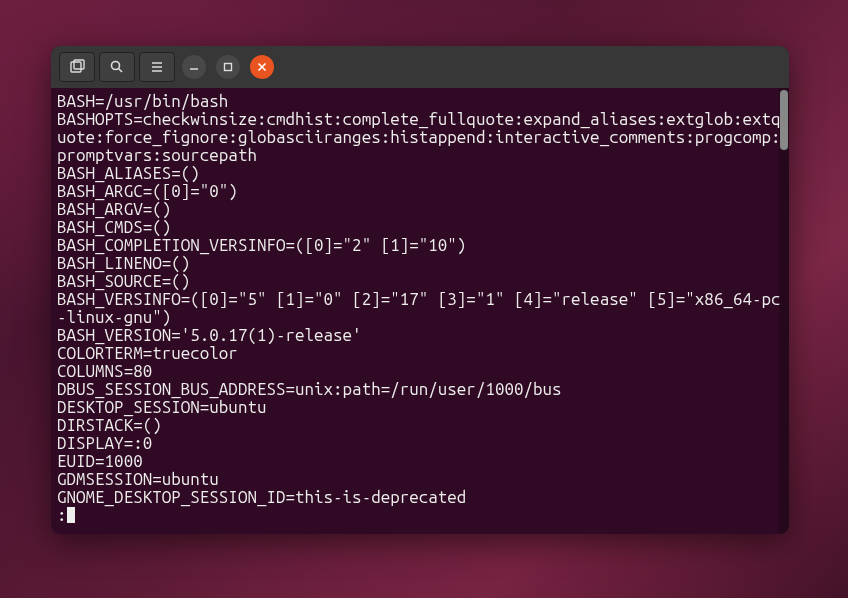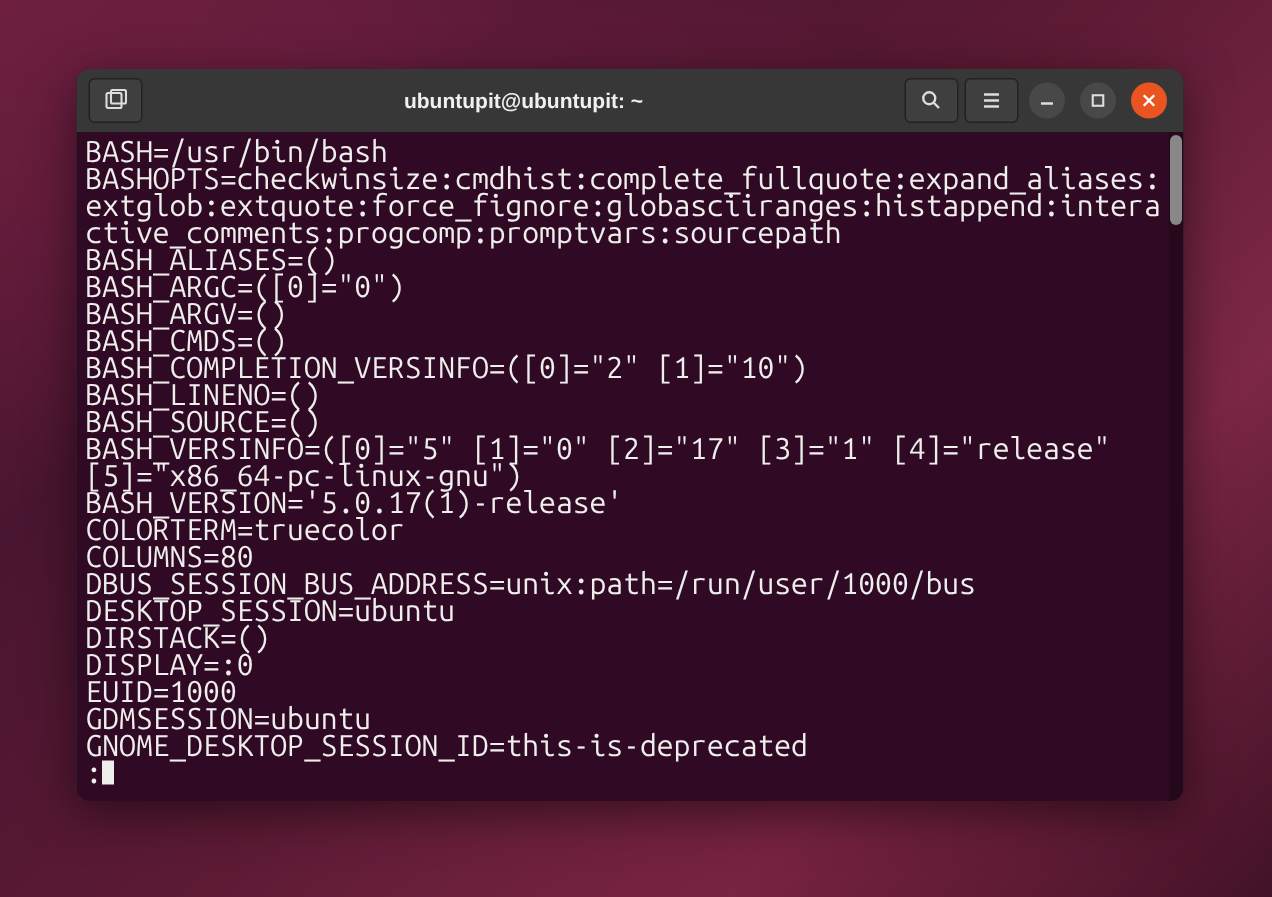--- a/index.html
+++ b/index.html
@@ -76,21 +76,21 @@
     }
     .title-right {
       display: flex;
       align-items: center;
     }
     .terminal-body {
       flex: 1;
       background: #300a24;
       padding: 4px 6px;
       font-family: 'Ubuntu Mono', 'DejaVu Sans Mono', monospace;
-      font-size: 20px;
+      font-size: 17px;
       line-height: 18px;
       color: #eeeeec;
       position: relative;
       overflow: hidden;
     }
     .terminal-content {
       white-space: pre-wrap;
       word-break: break-all;
     }
     .scrollbar-track {
@@ -127,21 +127,20 @@
 <body>
 
 <div class="window">
   <div class="titlebar">
     <div class="tb-btn">
       <svg viewBox="0 0 16 16">
         <rect x="2" y="3" width="10" height="10" fill="none" stroke="#ddd" stroke-width="1.4" rx="1"></rect>
         <rect x="5" y="1" width="10" height="9" fill="none" stroke="#ddd" stroke-width="1.4" rx="1"></rect>
       </svg>
     </div>
-    <div class="title">ubuntupit@ubuntupit: ~</div>
     <div class="title-right">
       <div class="tb-btn">
         <svg viewBox="0 0 16 16">
           <circle cx="6.5" cy="6.5" r="4" fill="none" stroke="#ddd" stroke-width="1.6"></circle>
           <line x1="9.5" y1="9.5" x2="13" y2="13" stroke="#ddd" stroke-width="1.6"></line>
         </svg>
       </div>
       <div class="tb-btn">
         <svg viewBox="0 0 16 16">
           <line x1="3" y1="4" x2="13" y2="4" stroke="#ddd" stroke-width="1.6"></line>

